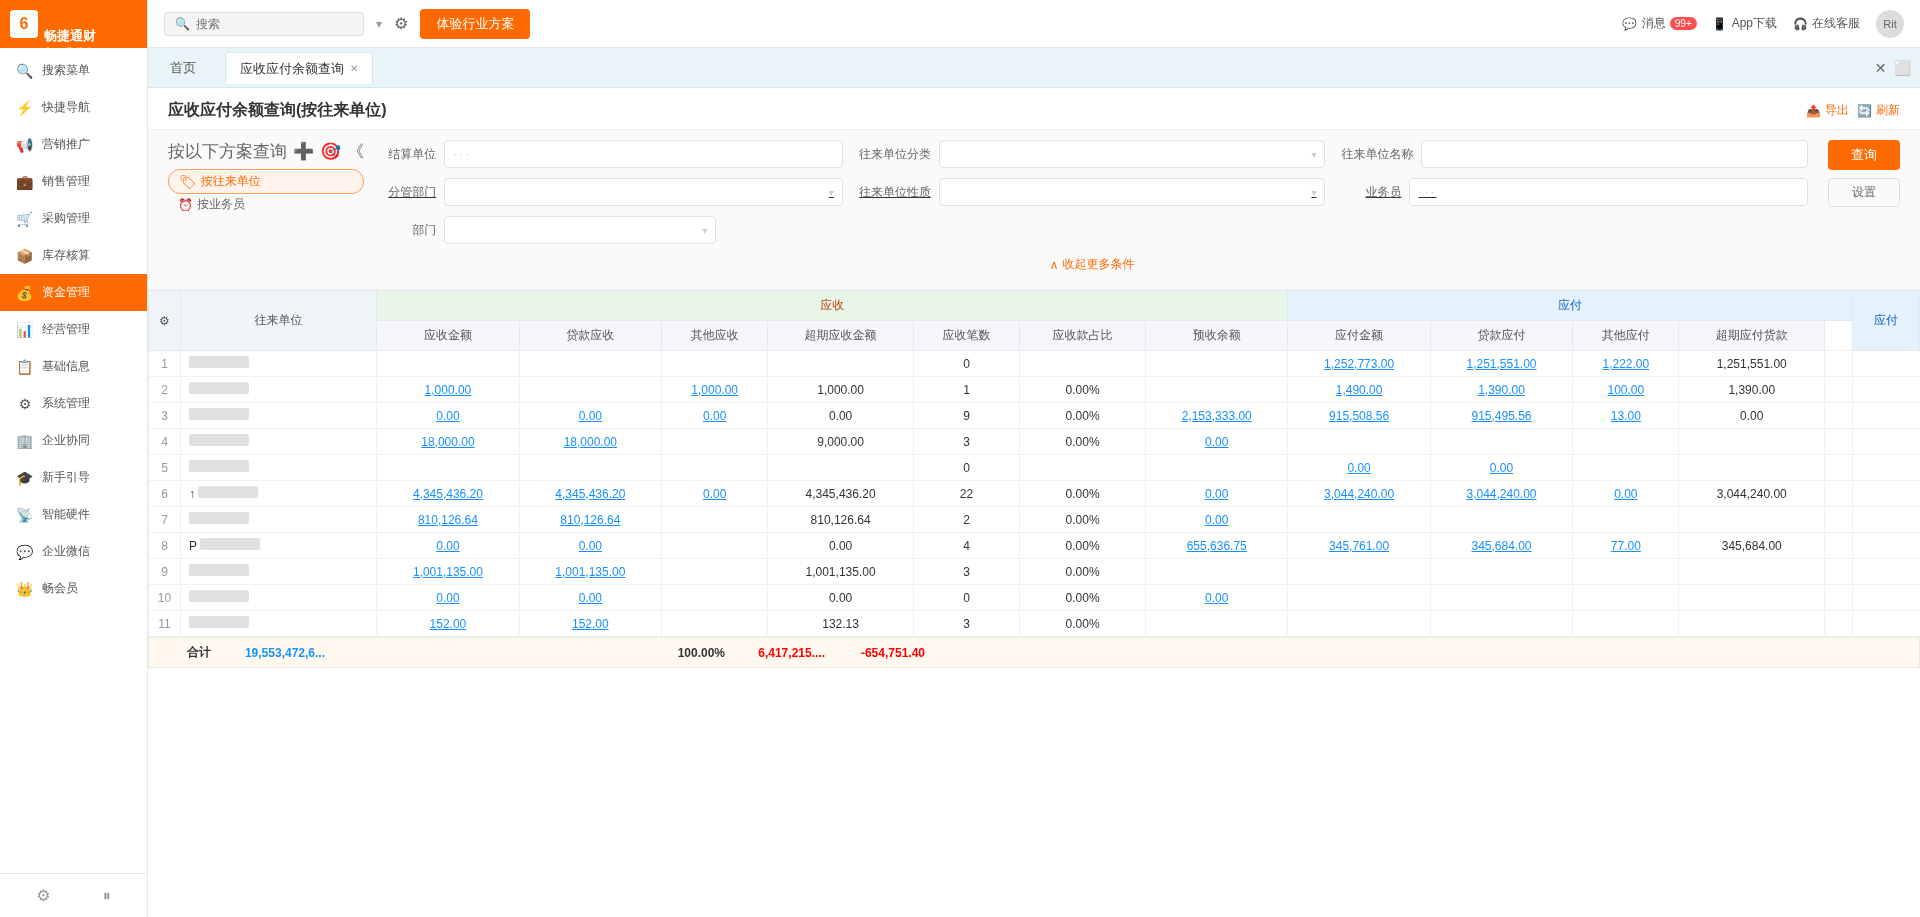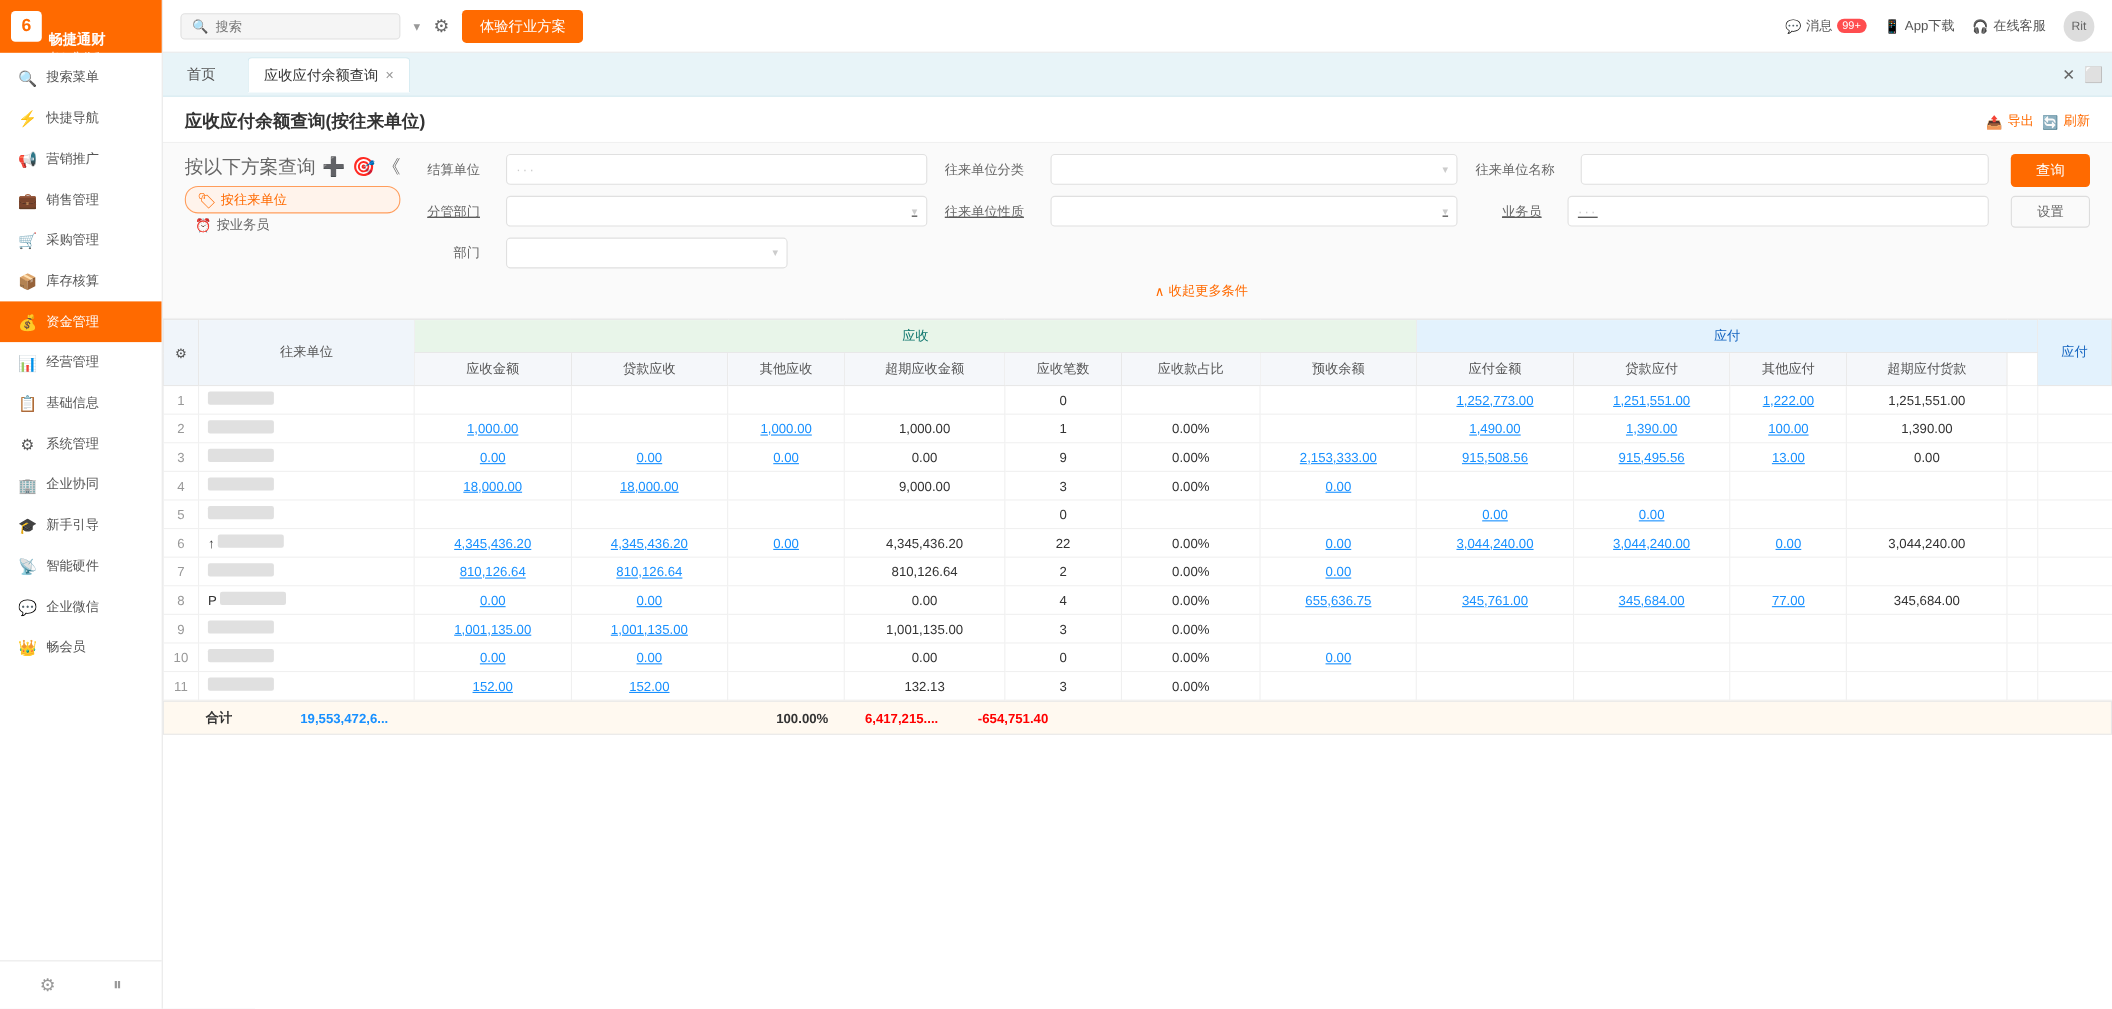--- a/index.html
+++ b/index.html
@@ -108,21 +108,21 @@
       display: flex; align-items: center; gap: 4px;
       background: #fff3eb; border: 1px solid #ff9d5c; border-radius: 12px;
       padding: 3px 10px; font-size: 12px; color: #ff6a00; cursor: pointer;
     }
     .filter-plan-sub {
       display: flex; align-items: center; gap: 4px;
       padding: 2px 10px; font-size: 12px; color: #666; cursor: pointer;
     }
     .filter-row { display: flex; align-items: center; gap: 16px; }
     .filter-field {
-      display: flex; align-items: center; gap: 24px; flex: 1;
+      display: flex; align-items: center; gap: 8px; flex: 1;
     }
     .filter-label { color: #666; font-size: 12px; white-space: nowrap; min-width: 60px; text-align: right; }
     .filter-input {
       flex: 1; height: 28px; border: 1px solid #e0e0e0; border-radius: 4px;
       padding: 0 8px; font-size: 12px; outline: none; background: #fff;
       display: flex; align-items: center; justify-content: space-between; cursor: pointer;
     }
     .filter-input-text { color: #ccc; }
     .filter-dots { color: #ccc; letter-spacing: 2px; }
     .filter-select-arrow { color: #ccc; font-size: 10px; }
@@ -159,21 +159,21 @@
     }
     tbody td.link-cell { color: #1890ff; text-decoration: underline; cursor: pointer; }
     tbody td.left { text-align: left; }
 
     
     .table-footer {
       background: #fff9f0; border-top: 2px solid #f0e0d0;
       display: flex; align-items: center; padding: 6px 8px;
       font-size: 12px; font-weight: bold;
       border: 1px solid #e8e8e8;
-      position: sticky; bottom: 0; gap: 28px;
+      position: sticky; bottom: 0;
     }
     .footer-label { min-width: 80px; padding-left: 30px; }
     .footer-values { display: flex; gap: 0; flex: 1; }
     .footer-cell { min-width: 100px; text-align: right; padding-right: 12px; }
     .footer-cell.red { color: #f00; }
     .footer-cell.blue { color: #1890ff; }
 
     
     ::-webkit-scrollbar { width: 6px; height: 6px; }
     ::-webkit-scrollbar-thumb { background: #d0d0d0; border-radius: 3px; }
@@ -408,21 +408,21 @@
         </div>
       </div>
     </div>
 
     <div class="table-wrapper">
       <table>
         <thead>
           <tr class="th-group">
             <th rowspan="2" style="width:32px;">⚙</th>
             <th rowspan="2" style="min-width:120px;">往来单位</th>
-            <th colspan="7" style="background:#e8f5e9;color:#0f766e;">应收</th>
+            <th colspan="7" style="background:#e8f5e9;color:#c2410c;">应收</th>
             <th colspan="5" style="background:#e3f2fd;color:#1565c0;">应付</th>
             <th rowspan="2" style="background:#e3f2fd;color:#1565c0;">应付</th>
           </tr>
           <tr>
             <th>应收金额</th>
             <th>贷款应收</th>
             <th>其他应收</th>
             <th>超期应收金额</th>
             <th>应收笔数</th>
             <th>应收款占比</th>

